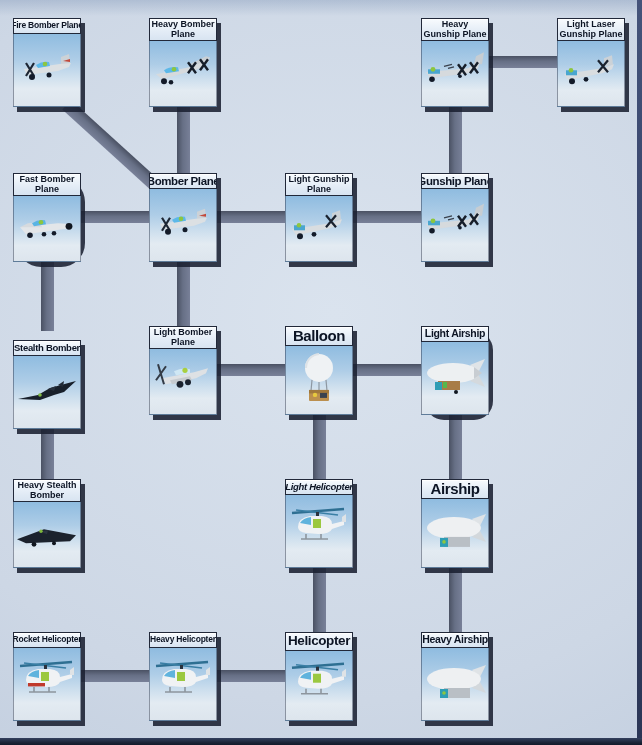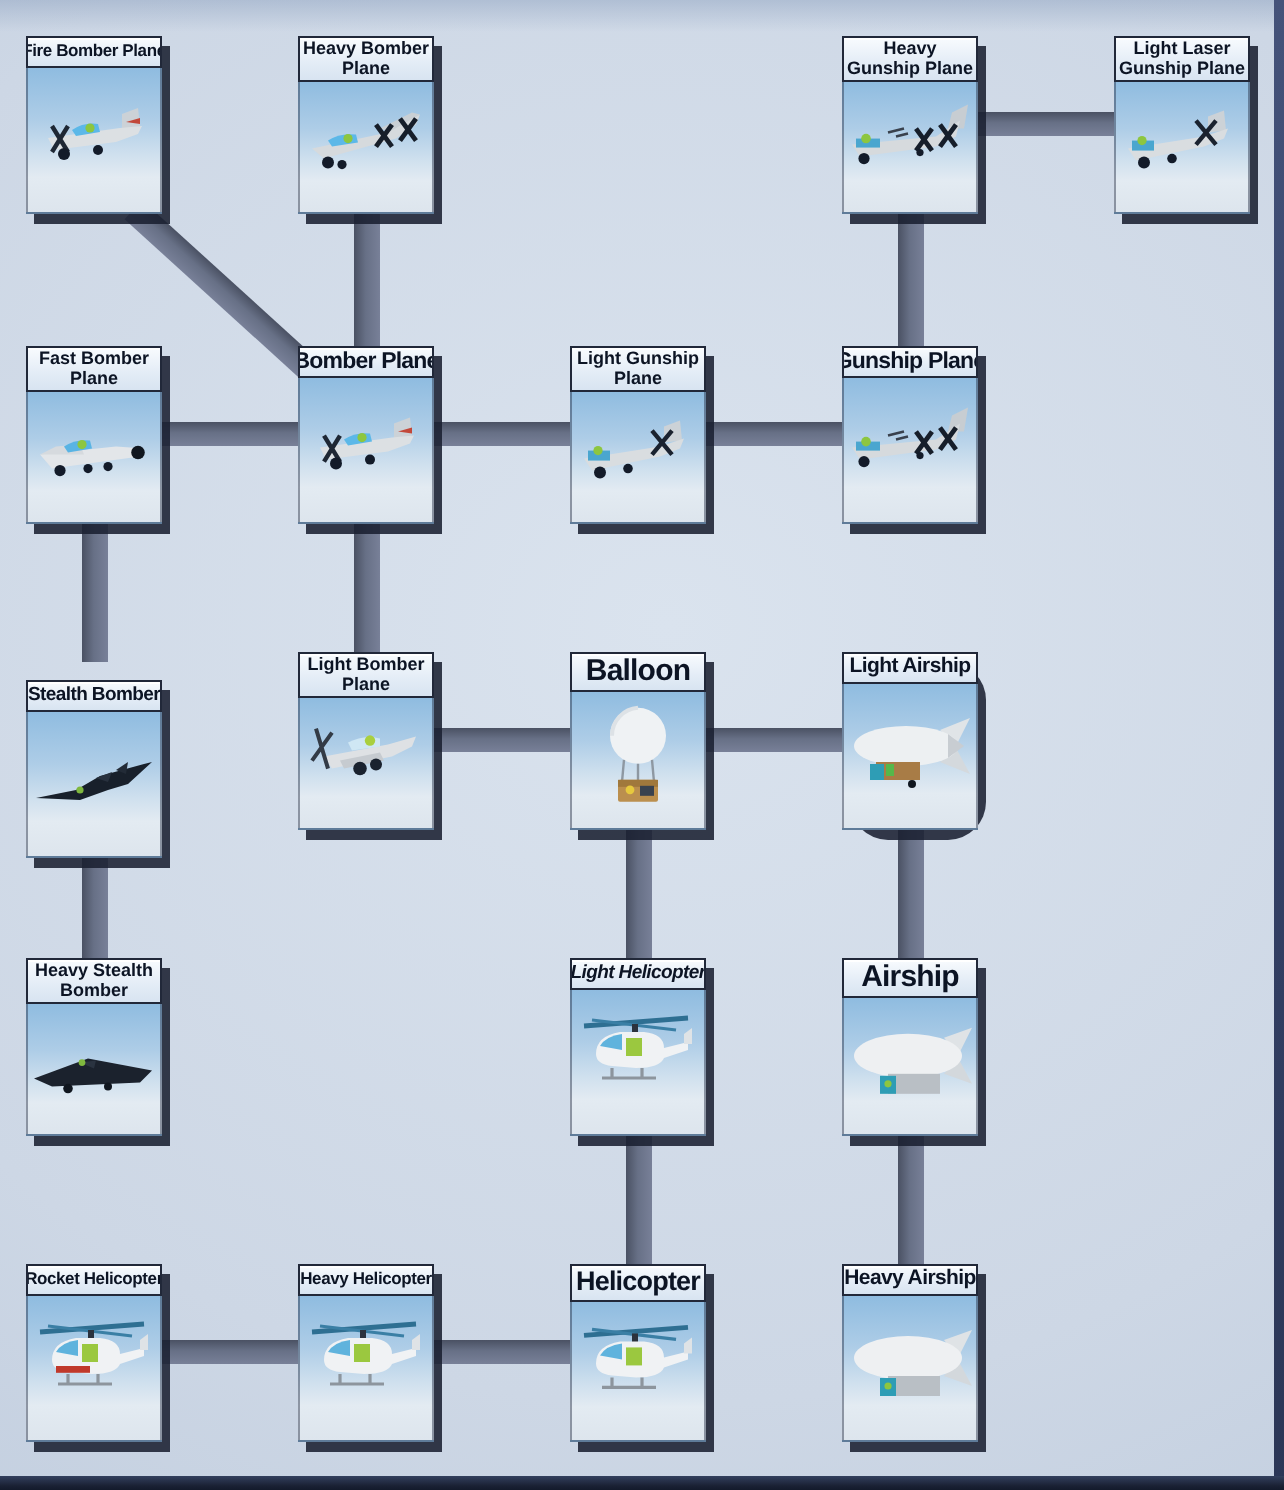--- a/index.html
+++ b/index.html
@@ -119,21 +119,21 @@
             <path d="M46 16 L54 13 L55 23 L46 24 Z" fill="#ccd2d7"></path>
             <path d="M6 32 L44 26 L56 22 L54 27 L44 31 L10 38 Z" fill="#d9dde0"></path>
             <rect x="8" y="28" width="11" height="5" fill="#4aa6cf"></rect>
             <circle cx="13" cy="28" r="2.3" fill="#8dc63f"></circle>
             <path d="M40 18 L50 30 M50 18 L40 30" stroke="#1a222f" stroke-width="2.2"></path>
             <circle cx="14" cy="39" r="3" fill="#131b29"></circle>
             <circle cx="28" cy="37" r="2.4" fill="#131b29"></circle>
           </svg>
         </div>
       </div>
-      <div class="card" style="left: 13px; top: 173px;">
+      <div class="card" style="left: 13px; top: 173px; border-radius: 24px;">
         <div class="card-title t2">Fast Bomber Plane</div>
         <div class="card-img">
           <svg viewBox="0 0 66 62">
             <path d="M6 30 L44 26 L58 27 L56 31 L12 37 Z" fill="#e3e6e9"></path>
             <path d="M6 30 L14 26 L26 25 L28 30 Z" fill="#d6dade"></path>
             <path d="M18 26 Q24 22 31 23 L32 27 L20 29 Z" fill="#59b4e4"></path>
             <circle cx="27" cy="25" r="2.3" fill="#8dc63f"></circle>
             <circle cx="55" cy="29" r="3.4" fill="#10161f"></circle>
             <circle cx="16" cy="38" r="2.8" fill="#131b29"></circle>
             <circle cx="30" cy="37" r="2.3" fill="#131b29"></circle>

